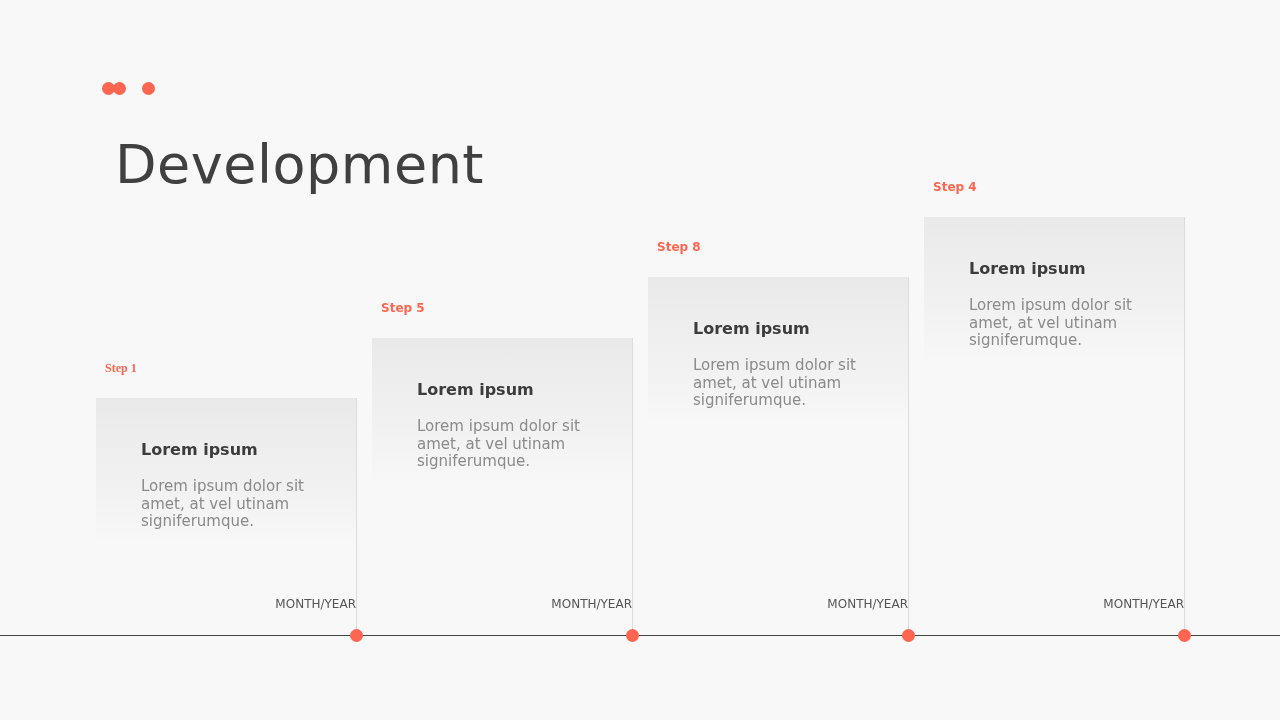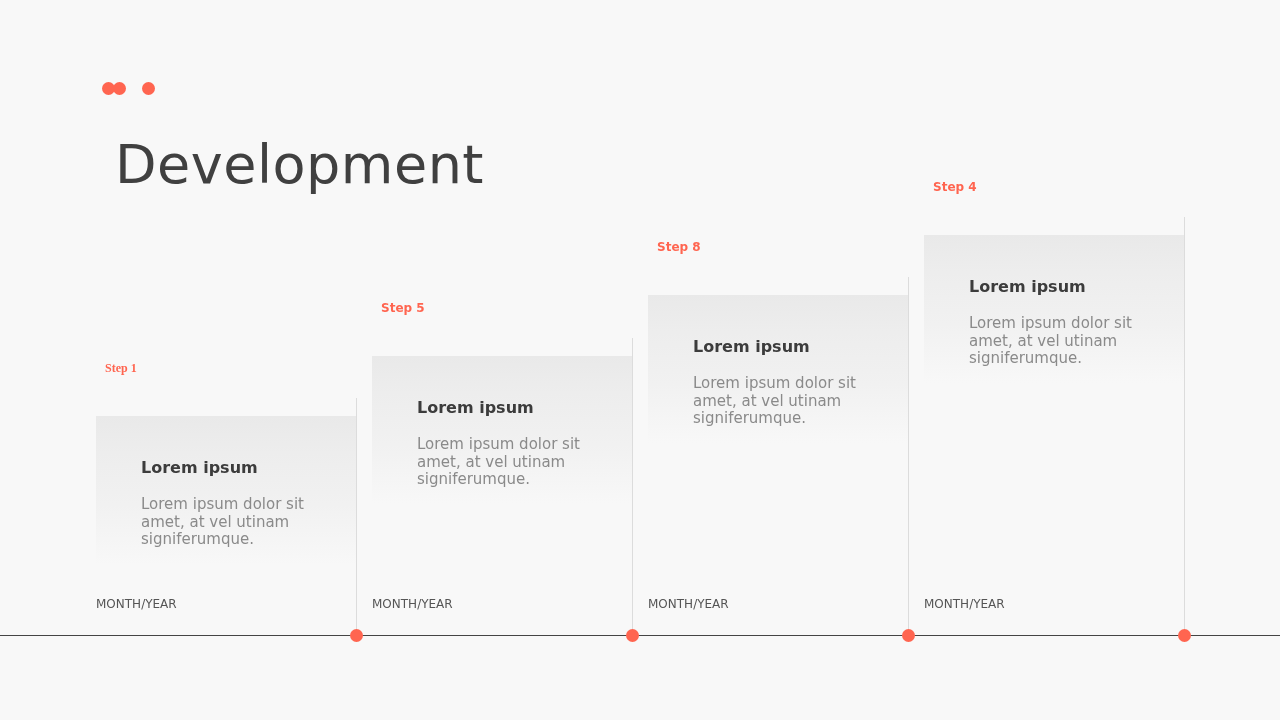--- a/index.html
+++ b/index.html
@@ -16,33 +16,32 @@
       font-size: 54px; font-weight: 500; color: #404040; letter-spacing: 0.5px;
       margin: 16px; line-height: 70px;
     }
     .step-label {
       position: absolute; font-size: 12px; font-weight: bold; color: #ff6550;
       line-height: 24px;
     }
     .card {
       position: absolute; width: 260px; height: 148px;
       background: linear-gradient(to bottom, #e9e9e9 0%, #ededed 25%, #f1f1f1 60%, rgba(245,245,245,0.6) 90%, rgba(248,248,248,0) 100%);
-      margin-top: 18px;
     }
     .card-title {
       position: absolute; left: 45px; top: 42px;
       font-size: 16px; font-weight: bold; color: #3c3c3c; line-height: 20px;
     }
     .card-body {
       position: absolute; left: 45px; top: 80px; width: 200px;
       font-size: 15px; color: #8a8a8a; line-height: 17.5px;
     }
     .vline { position: absolute; width: 1px; background: #dcdcdc; }
     .date {
-      position: absolute; width: 260px; text-align: left;
+      position: absolute; width: 260px; text-align: right;
       font-size: 12px; color: #555; top: 597px; line-height: 14px;
     }
     .timeline { position: absolute; left: 0; top: 635px; width: 1280px; height: 1px; background: #444; }
     .tdot { position: absolute; width: 13px; height: 13px; border-radius: 50%; background: #ff6550; top: 629px; }
   </style>
 </head>
 <body>
 
 <div class="dots">
   <span class="dot" style="left:0"></span>

